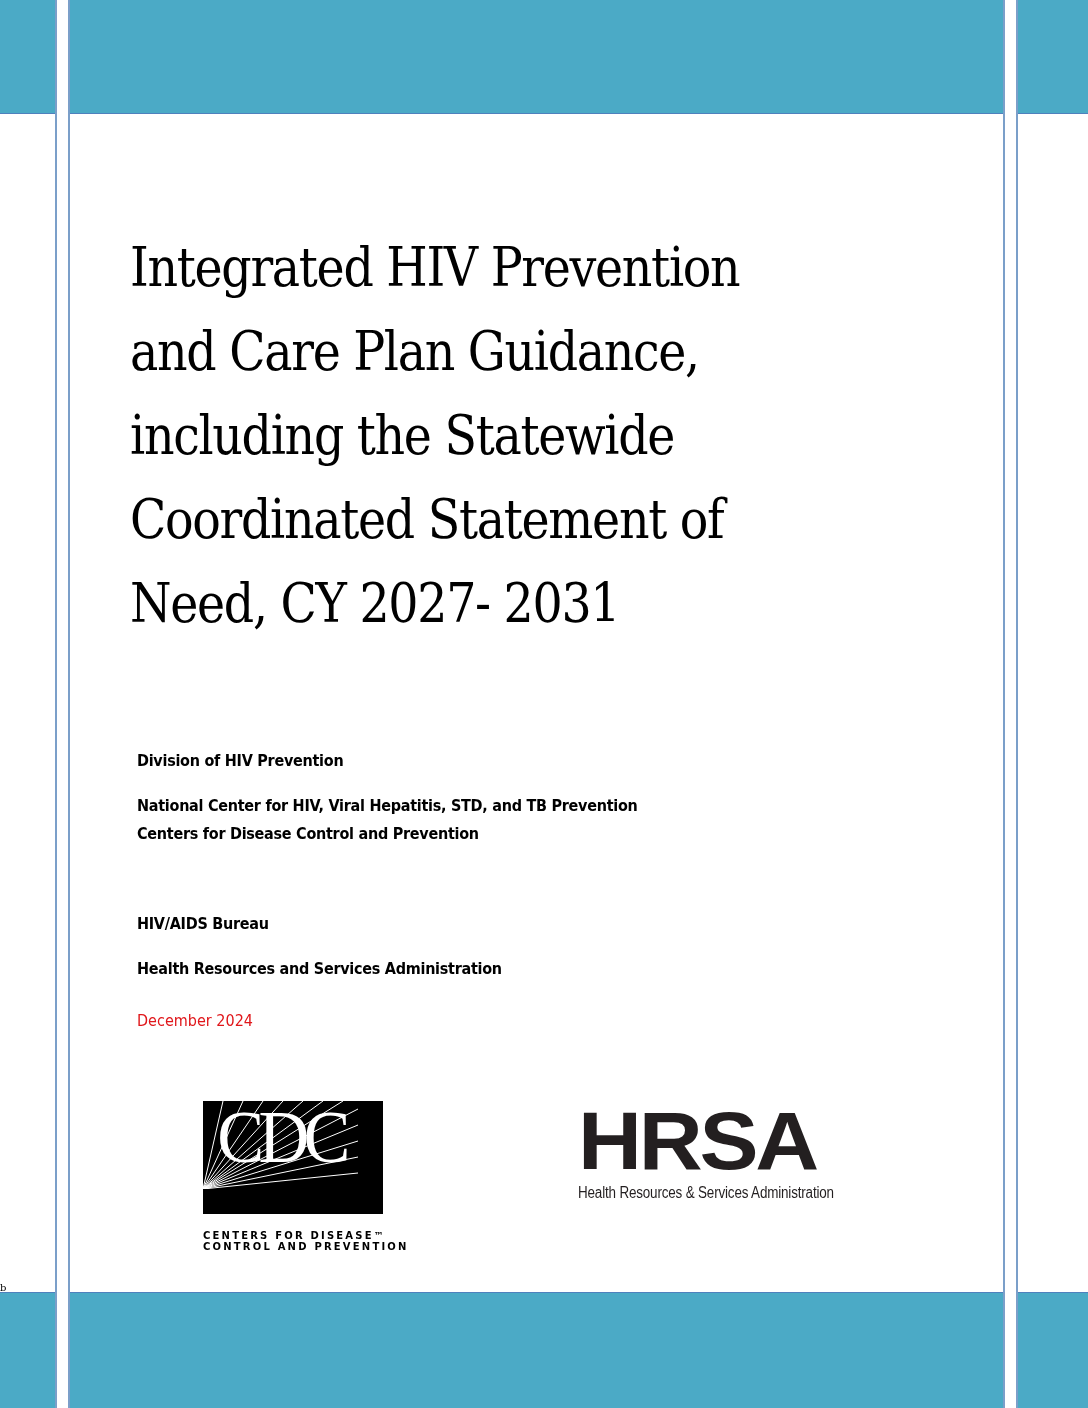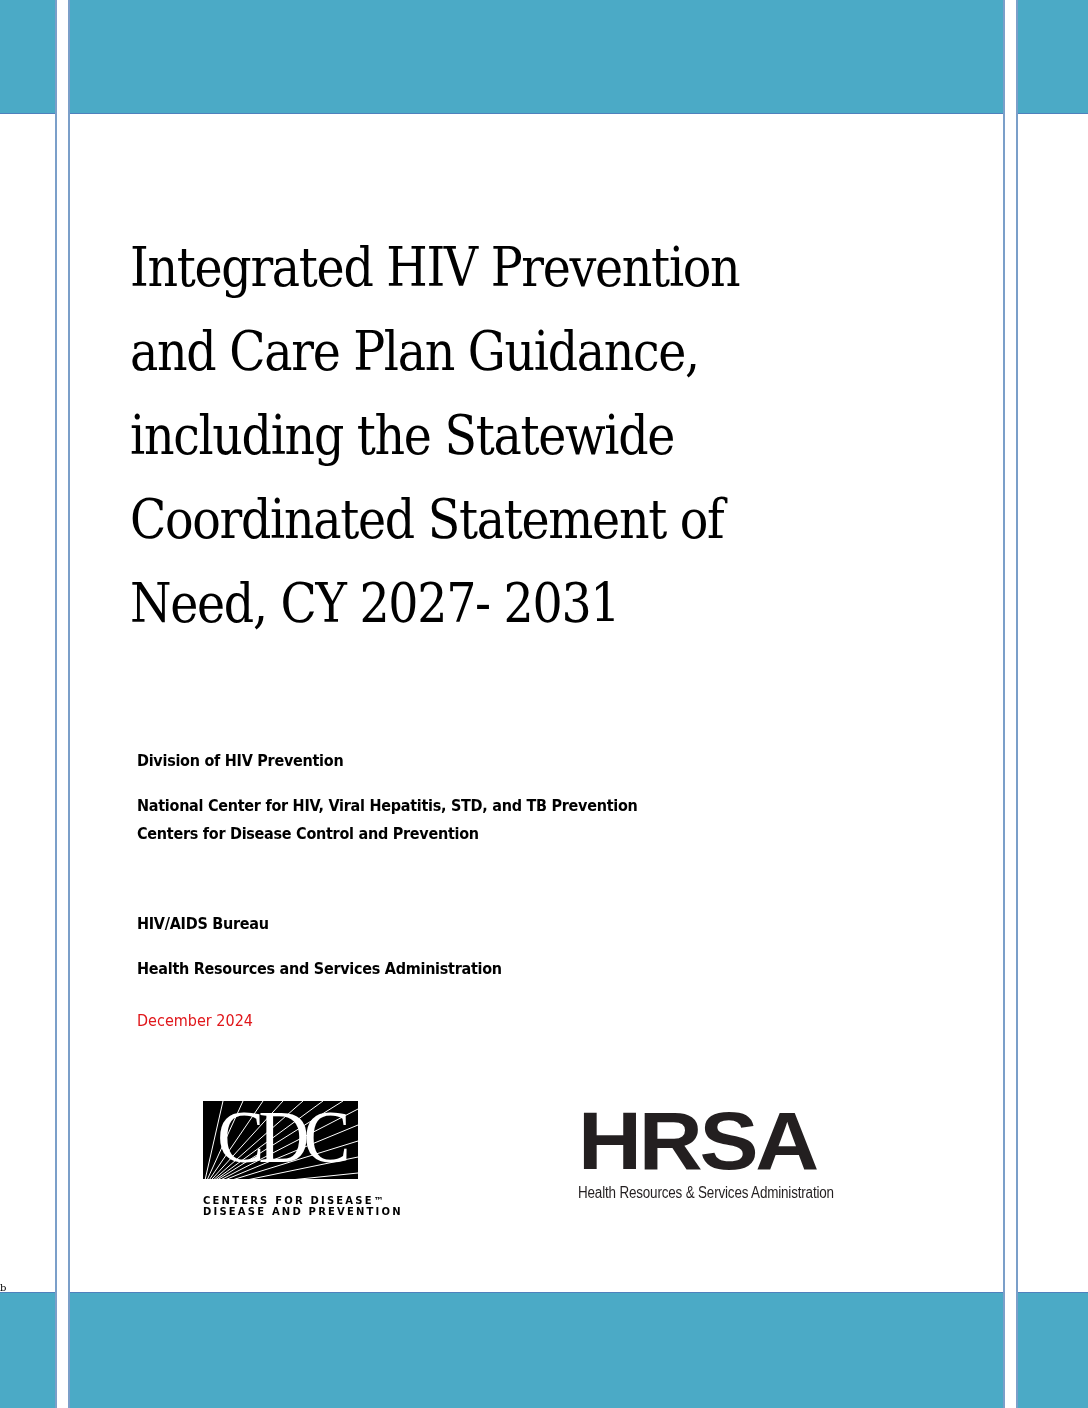--- a/index.html
+++ b/index.html
@@ -28,21 +28,21 @@
       letter-spacing: -0.3px; transform: scaleX(0.93); transform-origin: left top;
       white-space: nowrap;
     }
     .date-text {
       position: absolute; left: 137px; top: 1012px; font-size: 15.5px; color: #E0161A;
       font-family: "DejaVu Sans", "Liberation Sans", sans-serif;
       transform: scaleX(0.93); transform-origin: left top;
     }
     .cdc-logo { position: absolute; left: 203px; top: 1101px; width: 158px; }
     .cdc-box {
-      width: 155px; height: 78px; background: #000; position: relative; overflow: hidden;
+      width: 155px; height: 113px; background: #000; position: relative; overflow: hidden; padding-left: 25px;
     }
     .cdc-box svg { position: absolute; left: 0; top: 0; }
     .cdc-letters {
       position: absolute; left: 2px; top: -6px; width: 152px; text-align: center;
       font-family: "Liberation Serif", "DejaVu Serif", serif;
       font-size: 74px; color: #fff; letter-spacing: -6px;
       transform: scaleX(0.95);
     }
     .cdc-caption {
       font-family: "DejaVu Sans", "Liberation Sans", sans-serif;
@@ -115,20 +115,20 @@
         <line x1="0" y1="88" x2="155" y2="24"></line>
         <line x1="0" y1="88" x2="155" y2="40"></line>
         <line x1="0" y1="88" x2="155" y2="56"></line>
         <line x1="0" y1="88" x2="155" y2="72"></line>
       </g>
     </svg>
     <div class="cdc-letters">CDC</div>
   </div>
   <div class="cdc-caption">
     <div>CENTERS FOR DISEASE™</div>
-    <div>DISEASE AND PREVENTION</div>
+    <div>CONTROL AND PREVENTION</div>
   </div>
 </div>
 
 <div class="hrsa-logo">
   <div class="hrsa-word">HRSA</div>
   <div class="hrsa-caption">Health Resources &amp; Services Administration</div>
 </div>
 
 </body></html>

